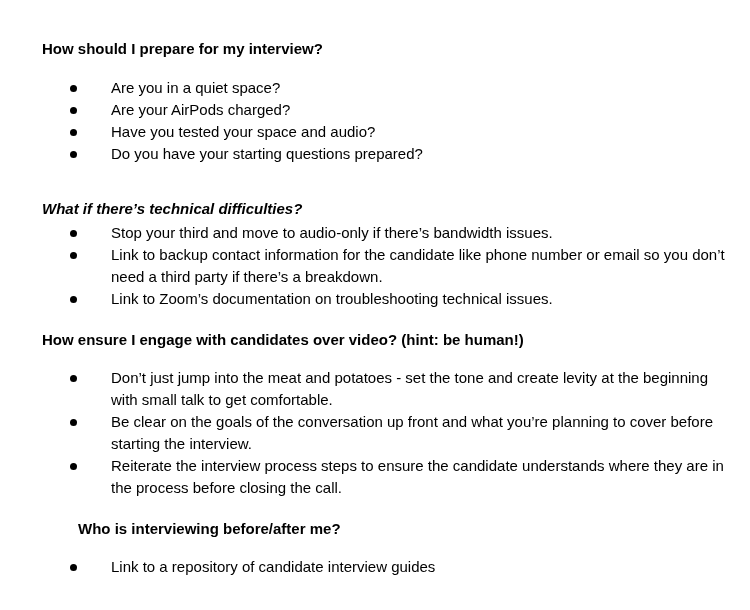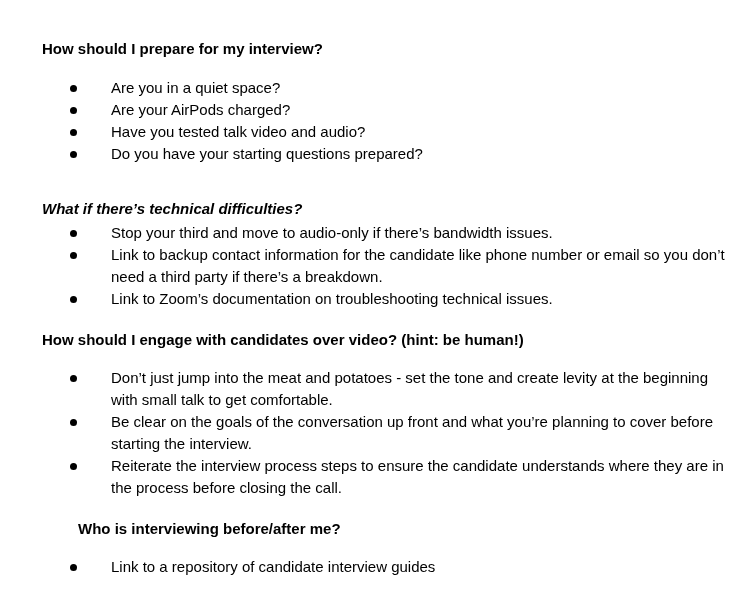--- a/index.html
+++ b/index.html
@@ -32,42 +32,42 @@
   <div class="bullet-item" style="top:77px;">
     <span class="bullet"></span>
     <span class="bullet-text">Are you in a quiet space?</span>
   </div>
   <div class="bullet-item" style="top:99px;">
     <span class="bullet"></span>
     <span class="bullet-text">Are your AirPods charged?</span>
   </div>
   <div class="bullet-item" style="top:121px;">
     <span class="bullet"></span>
-    <span class="bullet-text">Have you tested talk video and audio?</span>
+    <span class="bullet-text">Have you tested your space and audio?</span>
   </div>
   <div class="bullet-item" style="top:143px;">
     <span class="bullet"></span>
     <span class="bullet-text">Do you have your starting questions prepared?</span>
   </div>
 
   <div class="section-heading" style="top:200px;font-style:italic;">What if there’s technical difficulties?</div>
   <div class="bullet-item" style="top:222px;">
     <span class="bullet"></span>
     <span class="bullet-text">Stop your third and move to audio-only if there’s bandwidth issues.</span>
   </div>
   <div class="bullet-item" style="top:244px;">
     <span class="bullet"></span>
     <span class="bullet-text">Link to backup contact information for the candidate like phone number or email so you don’t need a third party if there’s a breakdown.</span>
   </div>
   <div class="bullet-item" style="top:288px;">
     <span class="bullet"></span>
     <span class="bullet-text">Link to Zoom’s documentation on troubleshooting technical issues.</span>
   </div>
 
-  <div class="section-heading" style="top:331px;">How should I engage with candidates over video? (hint: be human!)</div>
+  <div class="section-heading" style="top:331px;">How ensure I engage with candidates over video? (hint: be human!)</div>
   <div class="bullet-item" style="top:367px;">
     <span class="bullet"></span>
     <span class="bullet-text">Don’t just jump into the meat and potatoes - set the tone and create levity at the beginning with small talk to get comfortable.</span>
   </div>
   <div class="bullet-item" style="top:411px;">
     <span class="bullet"></span>
     <span class="bullet-text">Be clear on the goals of the conversation up front and what you’re planning to cover before starting the interview.</span>
   </div>
   <div class="bullet-item" style="top:455px;">
     <span class="bullet"></span>

